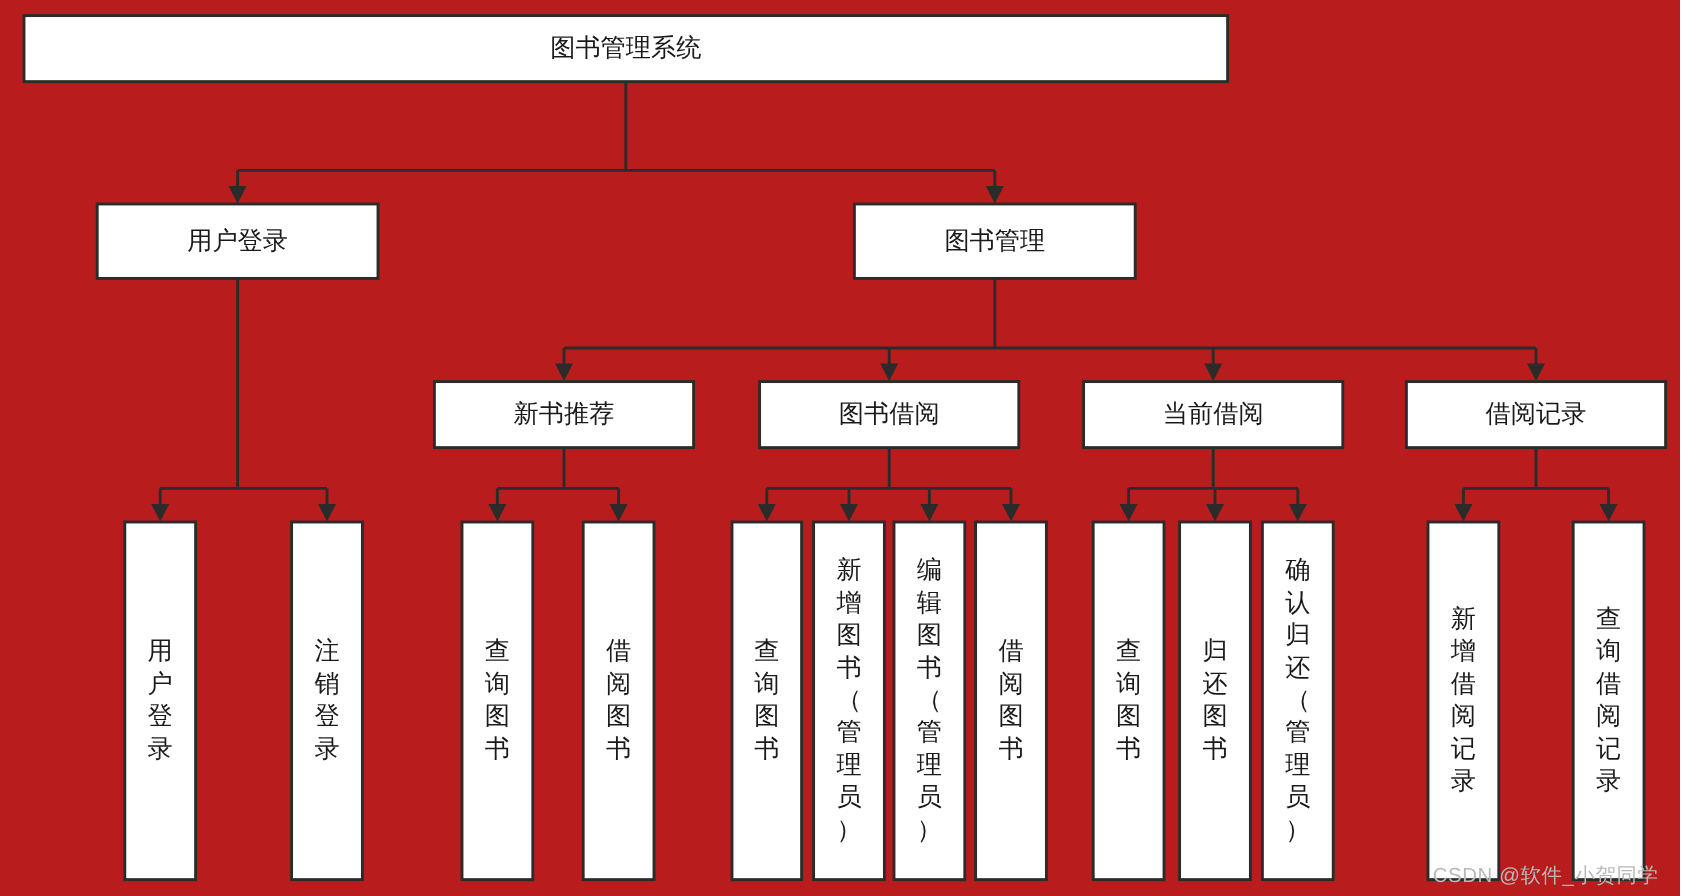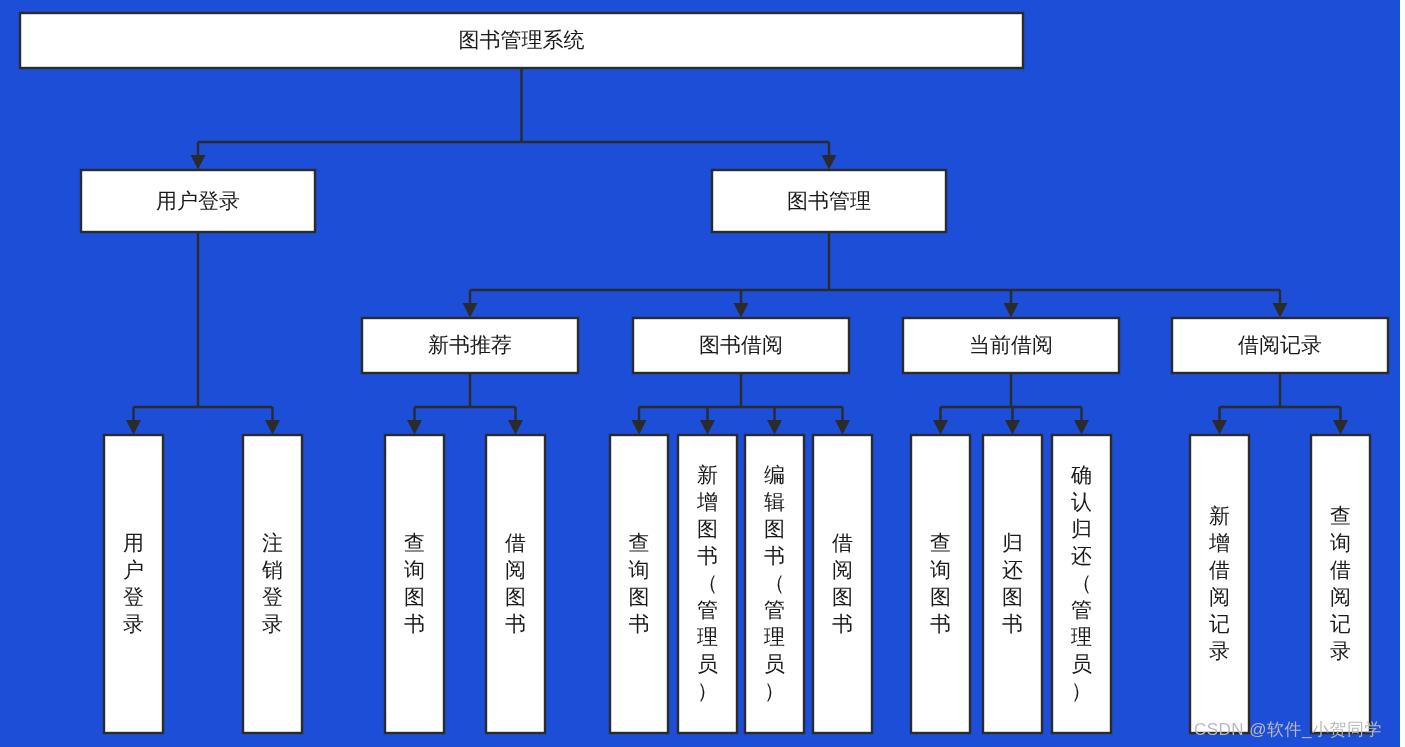--- a/index.html
+++ b/index.html
@@ -7,21 +7,21 @@
     padding: 0;
     background: #ffffff;
   }
   body {
     font-family: "Liberation Sans", "DejaVu Sans", sans-serif;
   }
   #diagram-root {
     position: relative;
     width: 1400px;
     height: 747px;
-    background: #1d4ed8;
+    background: #b91c1c;
     overflow: hidden;
   }
   svg.flow {
     position: absolute;
     left: 0;
     top: 0;
     width: 1405px;
     height: 747px;
     display: block;
   }

